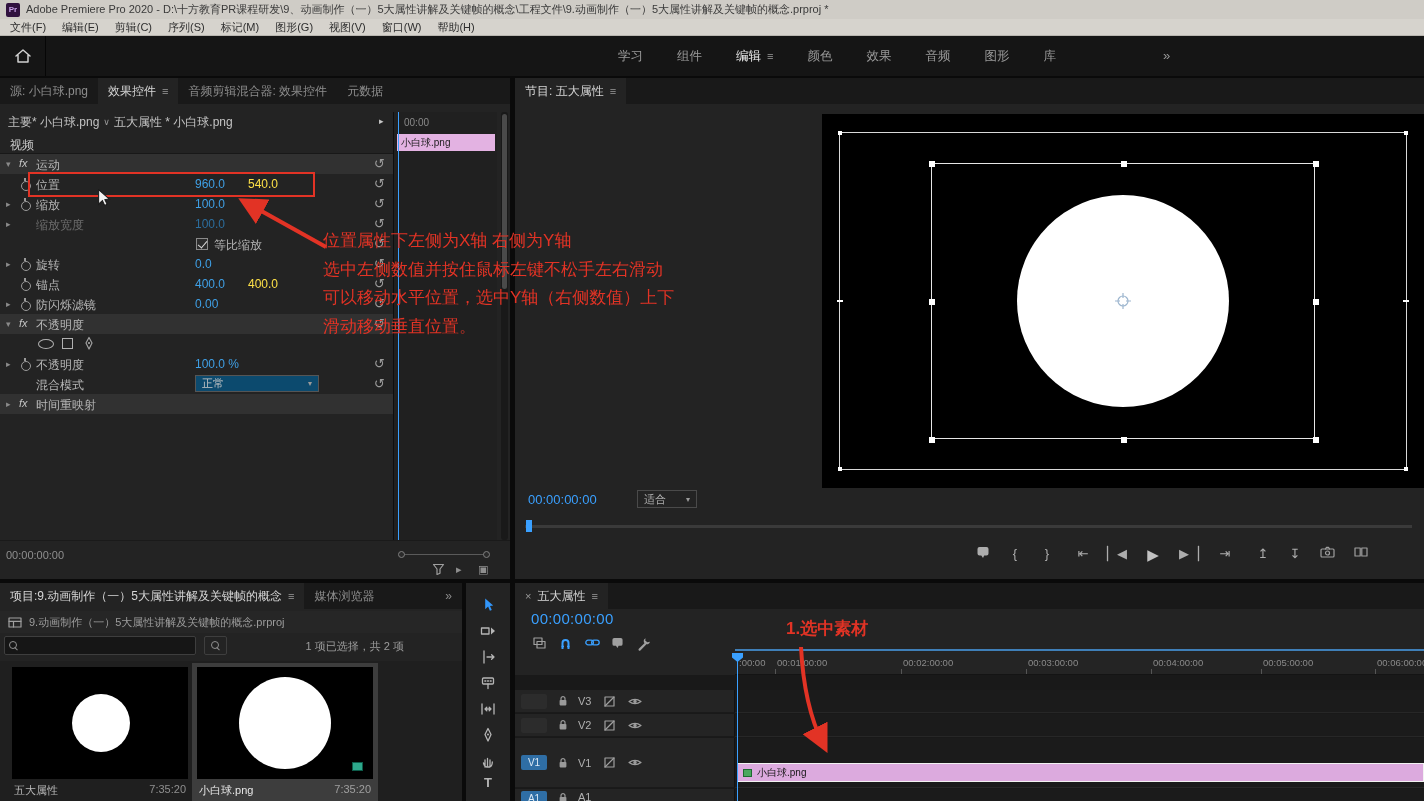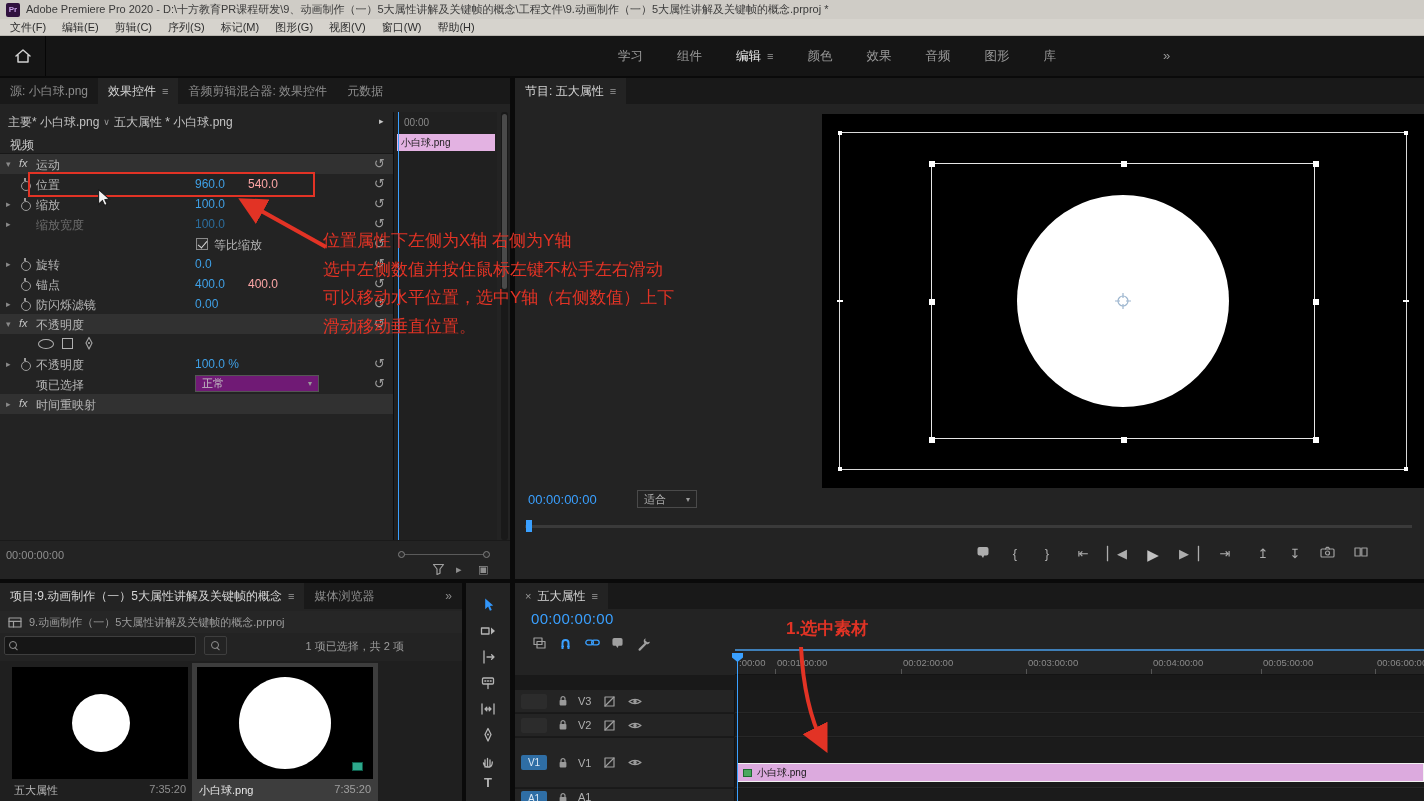--- a/index.html
+++ b/index.html
@@ -48,35 +48,35 @@
   .ec-head .chev { font-size:9px; color:#9a9a9a; }
   .ec-expand { position:absolute; left:379px; top:38px; font-size:9px; color:#c8c8c8; }
   .ec-row { position:absolute; left:0; width:393px; height:20px; font-size:12px; color:#b6b6b6; }
   .ec-row.group { background:#313131; }
   .ec-row.section { border-bottom:1px solid #181818; color:#c9c9c9; }
   .twirl { position:absolute; left:6px; top:5px; font-size:9px; color:#8a8a8a; }
   .fxb { position:absolute; left:19px; top:3px; font-size:11px; font-style:italic; color:#c4c4c4; }
   .ec-label { position:absolute; left:36px; top:3px; }
   .section .ec-label { left:10px; }
   .v1 { position:absolute; left:195px; top:3px; color:#3fa0e6; }
-  .v2 { position:absolute; left:248px; top:3px; color:#fca5a5; }
+  .v2 { position:absolute; left:248px; top:3px; color:#fde047; }
   .dim .ec-label { color:#6e6e6e; } .dim .v1 { color:#2c6e9e; }
   .reset { position:absolute; left:374px; top:2px; color:#9a9a9a; font-size:13px; }
   .sw { position:absolute; left:20px; top:4px; width:11px; height:13px; }
   .sw::before { content:""; position:absolute; left:1px; top:3px; width:8px; height:8px;
     border:1.2px solid #9a9a9a; border-radius:50%; }
   .sw::after { content:""; position:absolute; left:4px; top:0; width:2px; height:3px; background:#9a9a9a; }
   .cb { position:absolute; left:196px; top:4px; width:12px; height:12px; background:#2c2c2c; border:1px solid #8a8a8a; }
   .cb::after { content:""; position:absolute; left:3px; top:0; width:4px; height:8px;
     border:solid #dcdcdc; border-width:0 1.6px 1.6px 0; transform:rotate(40deg); }
   .cb-label { position:absolute; left:214px; top:3px; }
   .mask-ellipse { position:absolute; left:38px; top:5px; width:16px; height:10px; border:1.3px solid #b0b0b0; border-radius:50%; }
   .mask-rect { position:absolute; left:62px; top:4px; width:11px; height:11px; border:1.3px solid #b0b0b0; }
   .mask-pen { position:absolute; left:82px; top:2px; }
-  .ec-dd { position:absolute; left:195px; top:1px; width:124px; height:17px; background:#701a75;
+  .ec-dd { position:absolute; left:195px; top:1px; width:124px; height:17px; background:#0c4a6e;
     border:1px solid #555; color:#c6c6c6; font-size:11px; display:flex; align-items:center;
     justify-content:space-between; padding:0 6px; }
   .ec-dd .dd-arrow { font-size:8px; color:#9a9a9a; }
   #ec-mini { position:absolute; left:393px; top:34px; width:104px; height:428px; background:#202020;
     border-left:1px solid #0e0e0e; }
   .mini-ruler { height:20px; display:flex; align-items:center; padding-left:10px; font-size:10px; color:#8a8a8a; }
   .mini-clip { position:absolute; left:3px; top:22px; right:2px; height:17px; background:#e3b2e2;
     color:#1c1c1c; font-size:10px; display:flex; align-items:center; padding-left:4px; overflow:hidden; }
   .mini-ph { position:absolute; left:4px; top:0; width:1px; height:100%; background:#3aa0ff; }
   #ec-sb { position:absolute; left:501px; top:34px; width:7px; height:428px; background:#191919; border-radius:3px; }
@@ -326,21 +326,21 @@
 
     <div class="ec-row" style="top:276px;">
       <span class="twirl">▸</span>
       <span class="sw"></span>
       <span class="ec-label">不透明度</span>
       <span class="v1">100.0 %</span>
       <span class="reset">↺</span>
     </div>
 
     <div class="ec-row" style="top:296px;">
-      <span class="ec-label">项已选择</span>
+      <span class="ec-label">混合模式</span>
       <span class="ec-dd">
         <span>正常</span>
         <span class="dd-arrow">▾</span>
       </span>
       <span class="reset">↺</span>
     </div>
 
     <div class="ec-row group" style="top:316px;">
       <span class="twirl">▸</span>
       <span class="fxb">fx</span>

